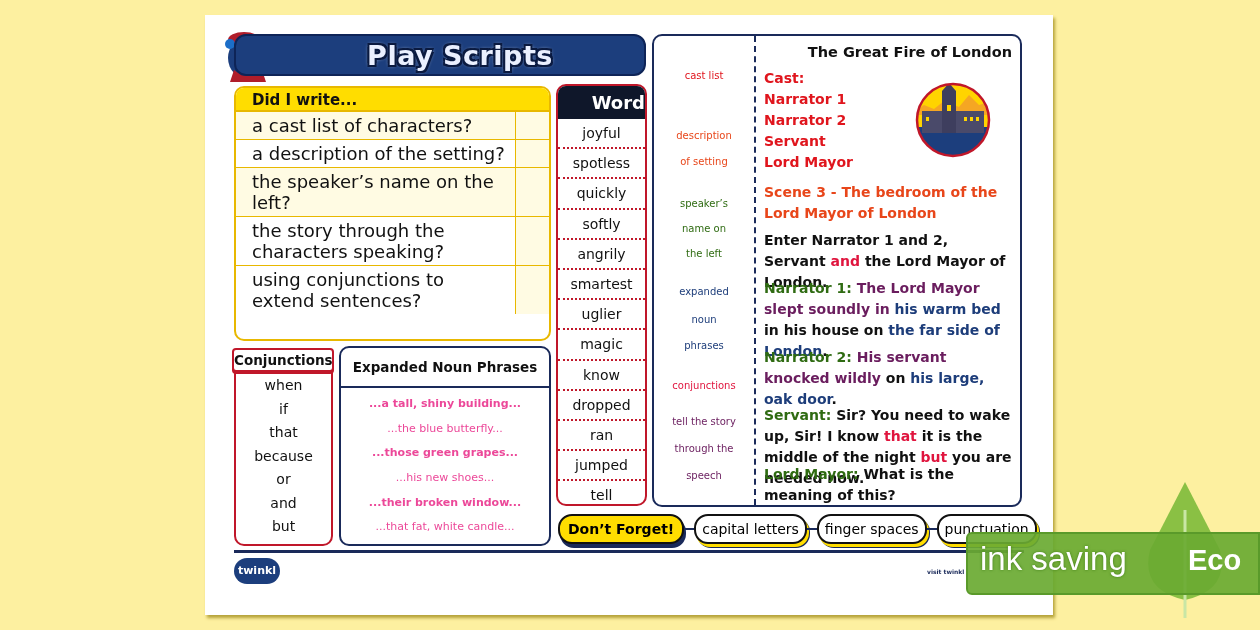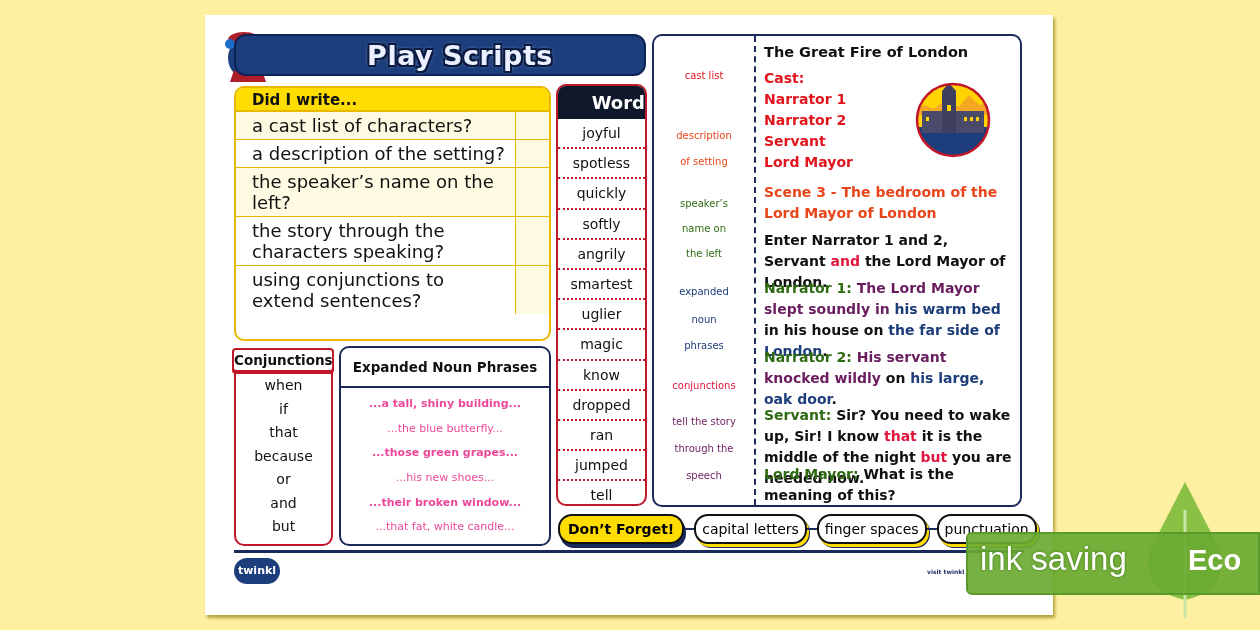--- a/index.html
+++ b/index.html
@@ -88,21 +88,21 @@
   
   .example {
     position: absolute; left: 652px; top: 34px; width: 370px; height: 473px;
     border: 2px solid #1a2a5a; border-radius: 10px; background: #fff;
   }
   .divider {
     position: absolute; left: 100px; top: 0; bottom: 0; border-left: 2px dashed #1a2a5a;
   }
   .annot { position: absolute; left: 0; width: 100px; text-align: center; font-size: 10px; line-height: 27px; }
   .script { position: absolute; left: 110px; right: 8px; font-size: 14px; font-weight: bold; line-height: 21px; color: #111; }
-  .play-title { position: absolute; left: 110px; right: 8px; top: 8px; text-align: left; font-weight: bold; font-size: 14.5px; color: #111; }
+  .play-title { position: absolute; left: 110px; right: 8px; top: 8px; text-align: right; font-weight: bold; font-size: 14.5px; color: #111; }
   .red { color: #e0151d; }
   .orange { color: #e8461a; }
   .green { color: #2f6b12; }
   .purple { color: #6a1d5e; }
   .navy { color: #1d3d7a; }
   .pink { color: #e0153e; }
 
   .badge-img { position: absolute; left: 260px; top: 45px; width: 78px; height: 78px; }
 
   

